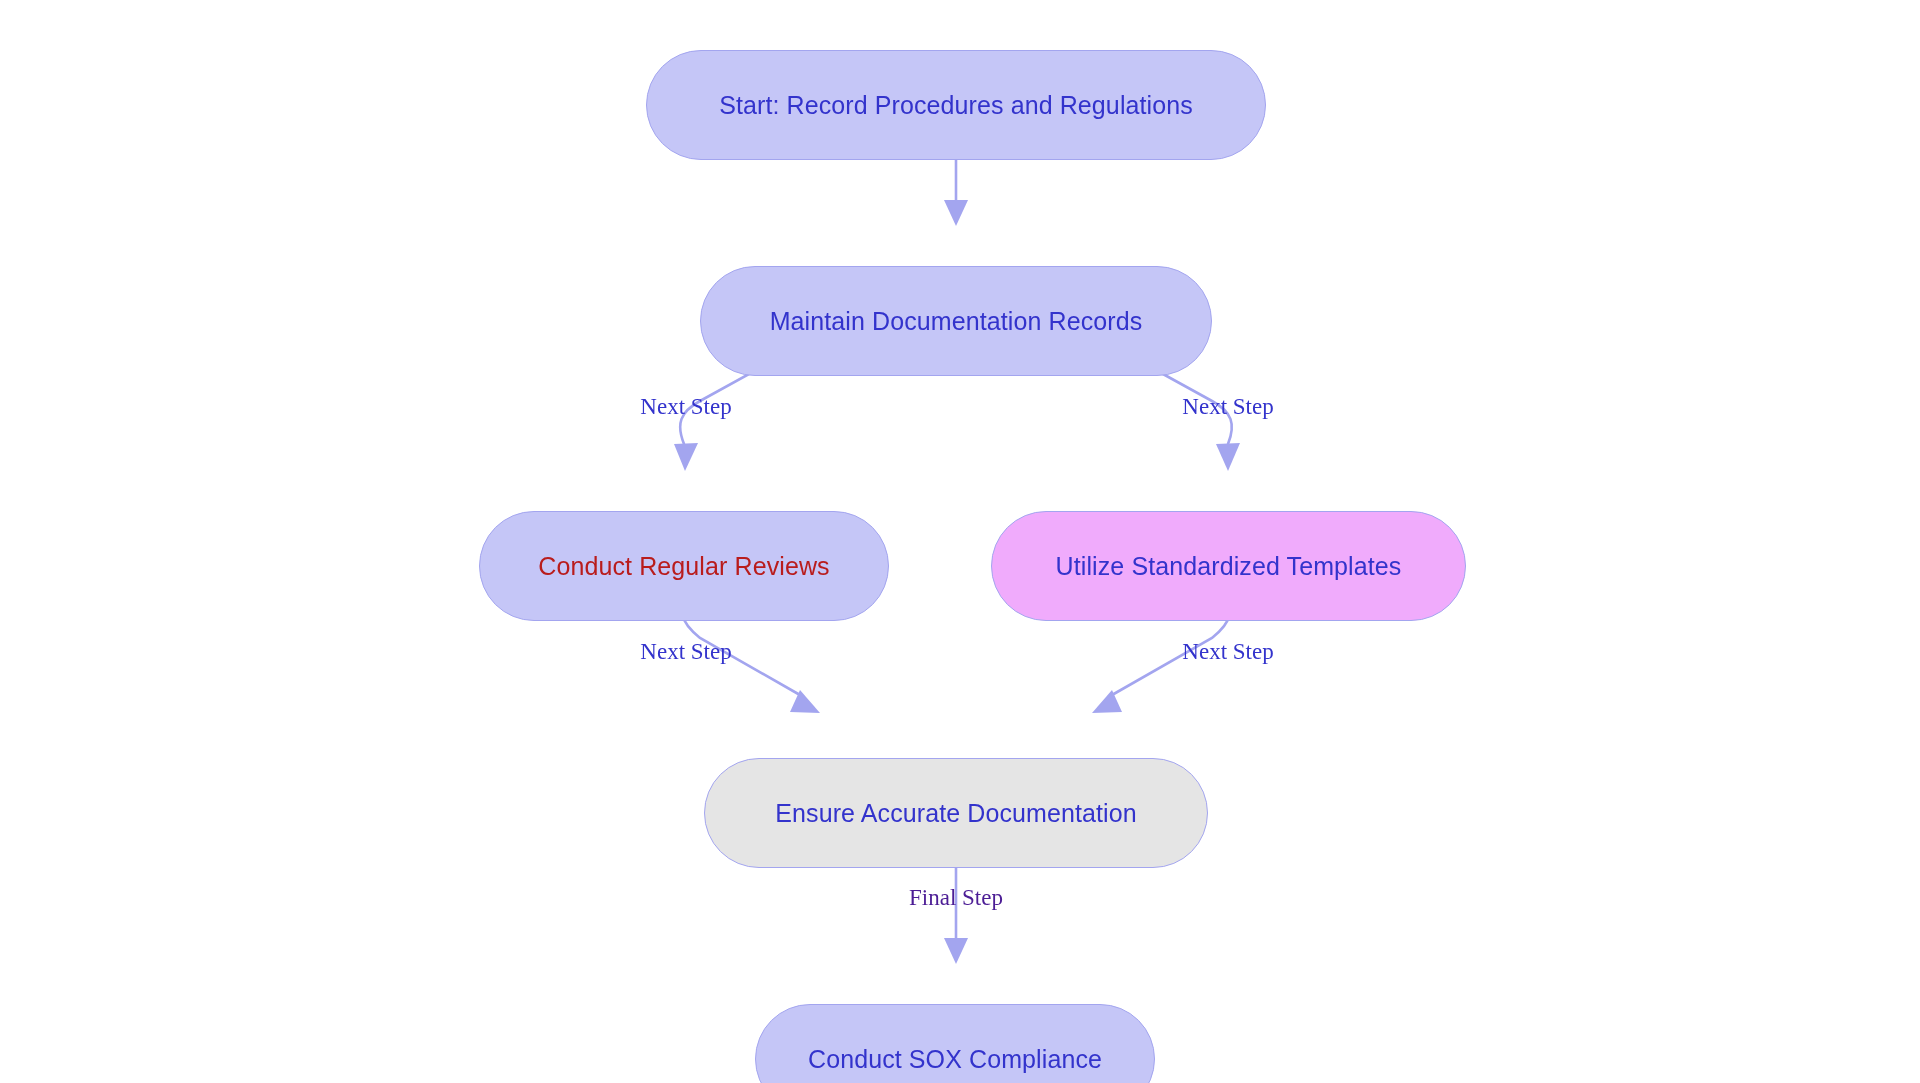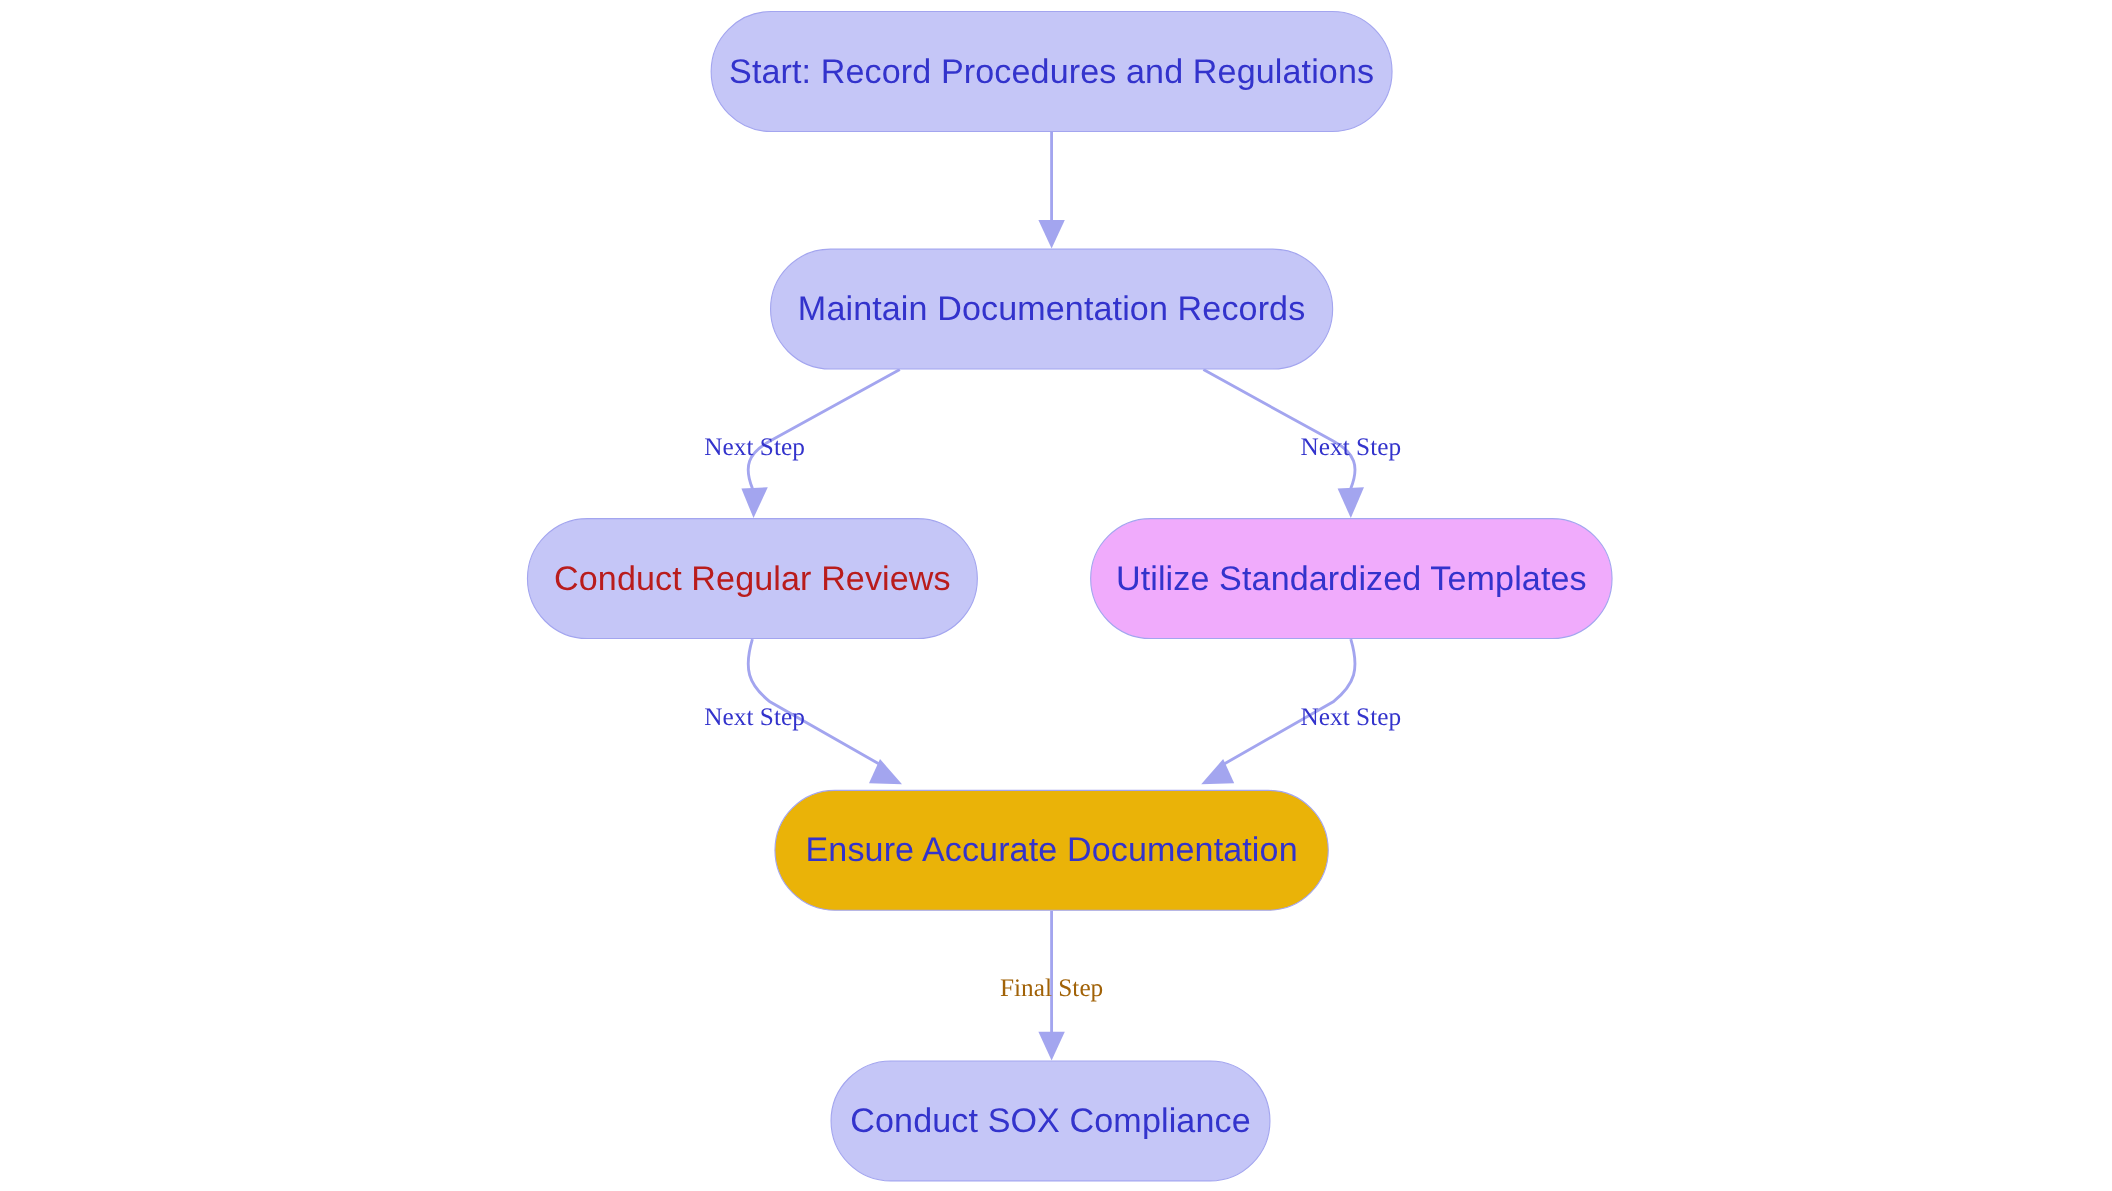--- a/index.html
+++ b/index.html
@@ -30,25 +30,26 @@
     position: absolute;
     box-sizing: border-box;
     background: #c5c6f7;
     border: 1.6px solid #a3a5ef;
     border-radius: 9999px;
     display: flex;
     align-items: center;
     justify-content: center;
     text-align: center;
     color: #3333cc;
-    font-size: 31px;
+    font-size: 25px;
     font-weight: 400;
     letter-spacing: 0.1px;
     line-height: 1.2;
     white-space: nowrap;
+    margin-top: 40px;
   }
   .edge-path {
     fill: none;
     stroke: #a3a5ef;
     stroke-width: 2.6px;
   }
   .arrow-head {
     fill: #a3a5ef;
     stroke: none;
   }
@@ -89,32 +90,32 @@
       </g>
       <g>
         <path class="edge-path" d="M 956,828 L 956,950" stroke="#a3a5ef"></path>
         <polygon class="arrow-head" points="956,964 944,938 968,938" fill="#a3a5ef"></polygon>
       </g>
     </svg>
 <div class="edge-label" style="left: 686px; top: 407px; color: rgb(51, 51, 204);">Next Step</div>
     <div class="edge-label" style="left: 1228px; top: 407px; color: rgb(51, 51, 204);">Next Step</div>
     <div class="edge-label" style="left: 686px; top: 652px; color: rgb(51, 51, 204);">Next Step</div>
     <div class="edge-label" style="left: 1228px; top: 652px; color: rgb(51, 51, 204);">Next Step</div>
-    <div class="edge-label" style="left: 956px; top: 898px; color: #a16207;">Final Step</div>
+    <div class="edge-label" style="left: 956px; top: 898px; color: #4c1d95;">Final Step</div>
     <div class="node" style="left: 646px; top: 10px; width: 620px; height: 110px; background: rgb(197, 198, 247); border-color: rgb(163, 165, 239); color: rgb(51, 51, 204);">
       <span>Start: Record Procedures and Regulations</span>
     </div>
     <div class="node" style="left: 700px; top: 226px; width: 512px; height: 110px; background: rgb(197, 198, 247); border-color: rgb(163, 165, 239); color: rgb(51, 51, 204);">
       <span>Maintain Documentation Records</span>
     </div>
     <div class="node" style="left: 479px; top: 471px; width: 410px; height: 110px; background: rgb(197, 198, 247); border-color: rgb(163, 165, 239); color: #b91c1c;">
       <span>Conduct Regular Reviews</span>
     </div>
     <div class="node" style="left: 991px; top: 471px; width: 475px; height: 110px; background: #f0abfc; border-color: rgb(163, 165, 239); color: rgb(51, 51, 204);">
       <span>Utilize Standardized Templates</span>
     </div>
-    <div class="node" style="left: 704px; top: 718px; width: 504px; height: 110px; background: #eab308; border-color: rgb(163, 165, 239); color: rgb(51, 51, 204);">
+    <div class="node" style="left: 704px; top: 718px; width: 504px; height: 110px; background: #e5e5e5; border-color: rgb(163, 165, 239); color: rgb(51, 51, 204);">
       <span>Ensure Accurate Documentation</span>
     </div>
     <div class="node" style="left: 755px; top: 964px; width: 400px; height: 110px; background: rgb(197, 198, 247); border-color: rgb(163, 165, 239); color: rgb(51, 51, 204);">
       <span>Conduct SOX Compliance</span>
     </div>
   </div>
 
 </body></html>

